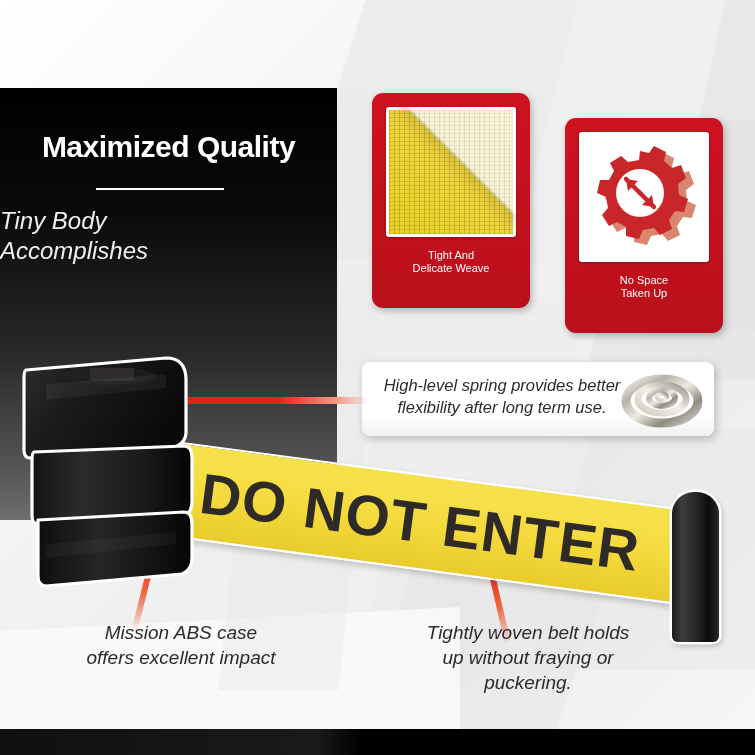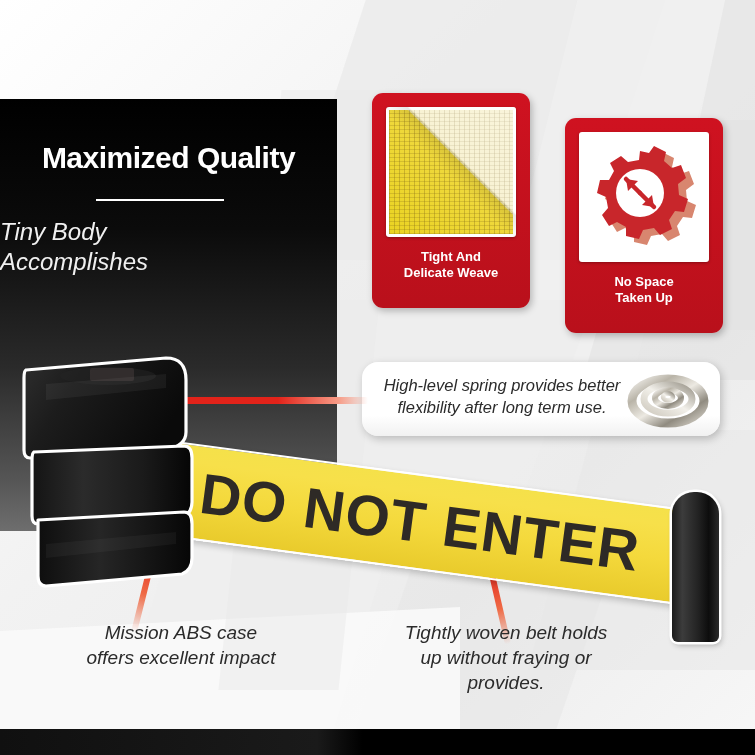--- a/index.html
+++ b/index.html
@@ -36,21 +36,21 @@
     font-family:"Liberation Sans", sans-serif;
     white-space:nowrap;
   }
   .title-rule{
     position:absolute;left:374px;top:42px;width:381px;height:18px;
     background:#cc0d17;
   }
 
   
   .black-panel{
-    position:absolute;left:0;top:99px;width:337px;height:432px;
+    position:absolute;left:0;top:88px;width:337px;height:432px;
     background:linear-gradient(180deg,#000000 0%,#0b0b0b 30%,#2a2a2a 62%,#555555 88%,#6e6e6e 100%);
   }
   .bp-title{
     position:absolute;left:0;right:0;top:42px;
     text-align:center;color:#ffffff;
     font-size:30px;font-weight:bold;letter-spacing:-0.5px;
   }
   .bp-divider{
     position:absolute;left:96px;top:100px;width:128px;height:2px;background:#ffffff;
   }
@@ -69,21 +69,21 @@
   }
   .card-1{left:372px;}
   .card-2{left:565px;margin-top:25px;}
   .card-thumb{
     position:absolute;left:14px;top:14px;width:130px;height:130px;
     background:#ffffff;border-radius:3px;overflow:hidden;
     box-shadow:0 1px 3px rgba(0,0,0,.3);
   }
   .card-label{
     position:absolute;left:6px;right:6px;top:156px;
-    text-align:center;color:#ffffff;font-size:13px;line-height:1.22;font-weight:bold;
+    text-align:center;color:#ffffff;font-size:11px;line-height:1.22;
   }
 
   
   .weave{
     position:absolute;inset:3px;
     background:
       repeating-linear-gradient(90deg, rgba(120,95,20,.30) 0px, rgba(120,95,20,.30) 1.2px, transparent 1.2px, transparent 5px),
       repeating-linear-gradient(0deg, rgba(120,95,20,.22) 0px, rgba(120,95,20,.22) 1.2px, transparent 1.2px, transparent 4px),
       linear-gradient(225deg, #f2e8b0 0%, #f2e8b0 42%, #f0d93f 42.5%, #ead322 100%);
   }
@@ -92,23 +92,22 @@
     background:linear-gradient(225deg, rgba(255,255,255,.55) 0%, rgba(255,255,255,.45) 41%, rgba(0,0,0,.10) 42%, rgba(0,0,0,0) 52%);
   }
 
   
   .gear-wrap{position:absolute;inset:0;display:flex;align-items:center;justify-content:center;}
 
   
   .spring-box{
     position:absolute;left:362px;top:362px;width:352px;height:74px;
     background:linear-gradient(180deg,#ffffff 0%,#ffffff 72%,#f1f1f1 100%);
-    border-radius:16px;
+    border-radius:8px;
     box-shadow:2px 3px 8px rgba(0,0,0,.22);
-    padding-left:6px;
   }
   .spring-text{
     position:absolute;left:16px;top:13px;width:248px;
     font-size:16.5px;font-style:italic;color:#2b2b2b;line-height:1.32;text-align:center;
   }
   .spring-img{position:absolute;right:10px;top:6px;width:84px;height:62px;}
 
   
   .dot{
     position:absolute;width:15px;height:15px;border-radius:50%;
@@ -156,21 +155,21 @@
     background:linear-gradient(90deg,#1b1b1b 0%,#3c3c3c 22%,#232323 55%,#0d0d0d 78%,#2a2a2a 100%);
     box-shadow:0 0 0 2.5px #ffffff, 2px 3px 6px rgba(0,0,0,.3);
   }
 
   
   .cap{
     position:absolute;font-size:19px;font-style:italic;color:#2b2b2b;
     line-height:1.32;text-align:center;z-index:9;
   }
   .cap-left{left:36px;top:620px;width:290px;}
-  .cap-right{left:368px;top:620px;width:276px;}
+  .cap-right{left:390px;top:620px;width:276px;}
 
   
   .bottom-bar{
     position:absolute;left:0;bottom:0;width:755px;height:26px;
     background:linear-gradient(90deg,#101010 0%,#1a1a1a 42%,#000000 48%,#000000 100%);
   }
 </style>
 </head>
 <body>
 
@@ -314,18 +313,18 @@
     </svg>
   </div>
 
   <div class="cap cap-left">
     <div>Mission ABS case</div>
     <div>offers excellent impact</div>
   </div>
   <div class="cap cap-right">
     <div>Tightly woven belt holds</div>
     <div>up without fraying or</div>
-    <div>provides.</div>
+    <div>puckering.</div>
   </div>
 
   <div class="bottom-bar"></div>
 
 </div>
 
 </body></html>

